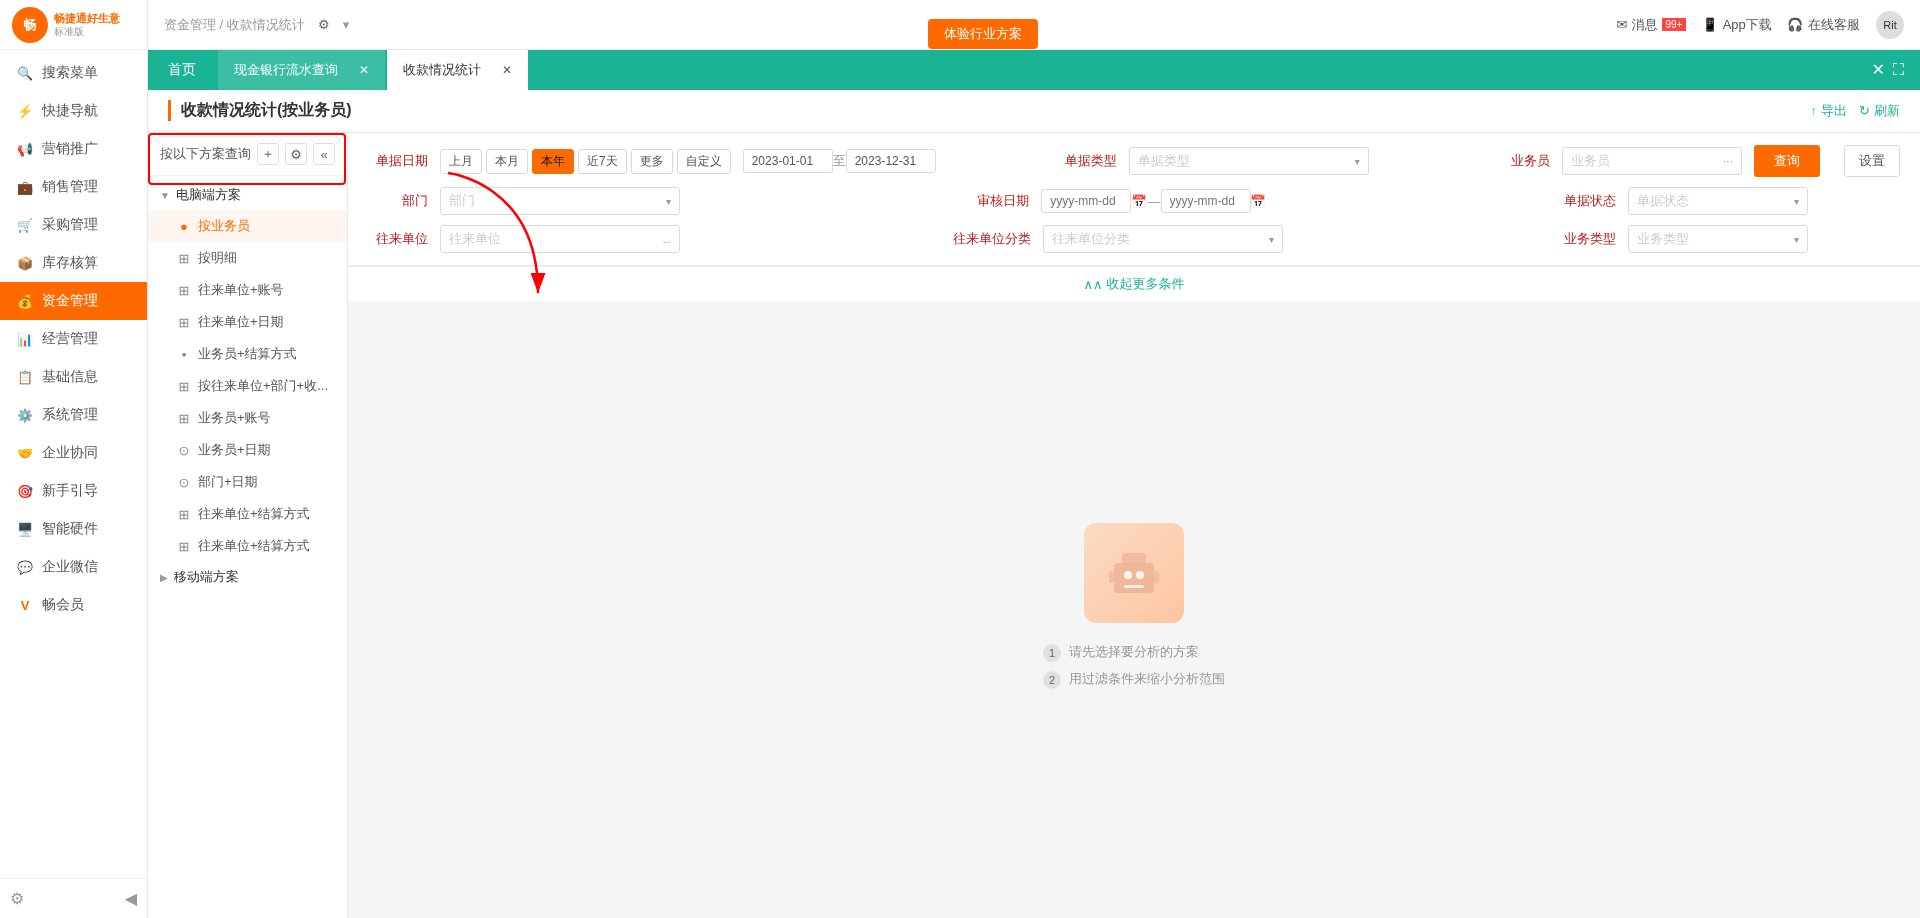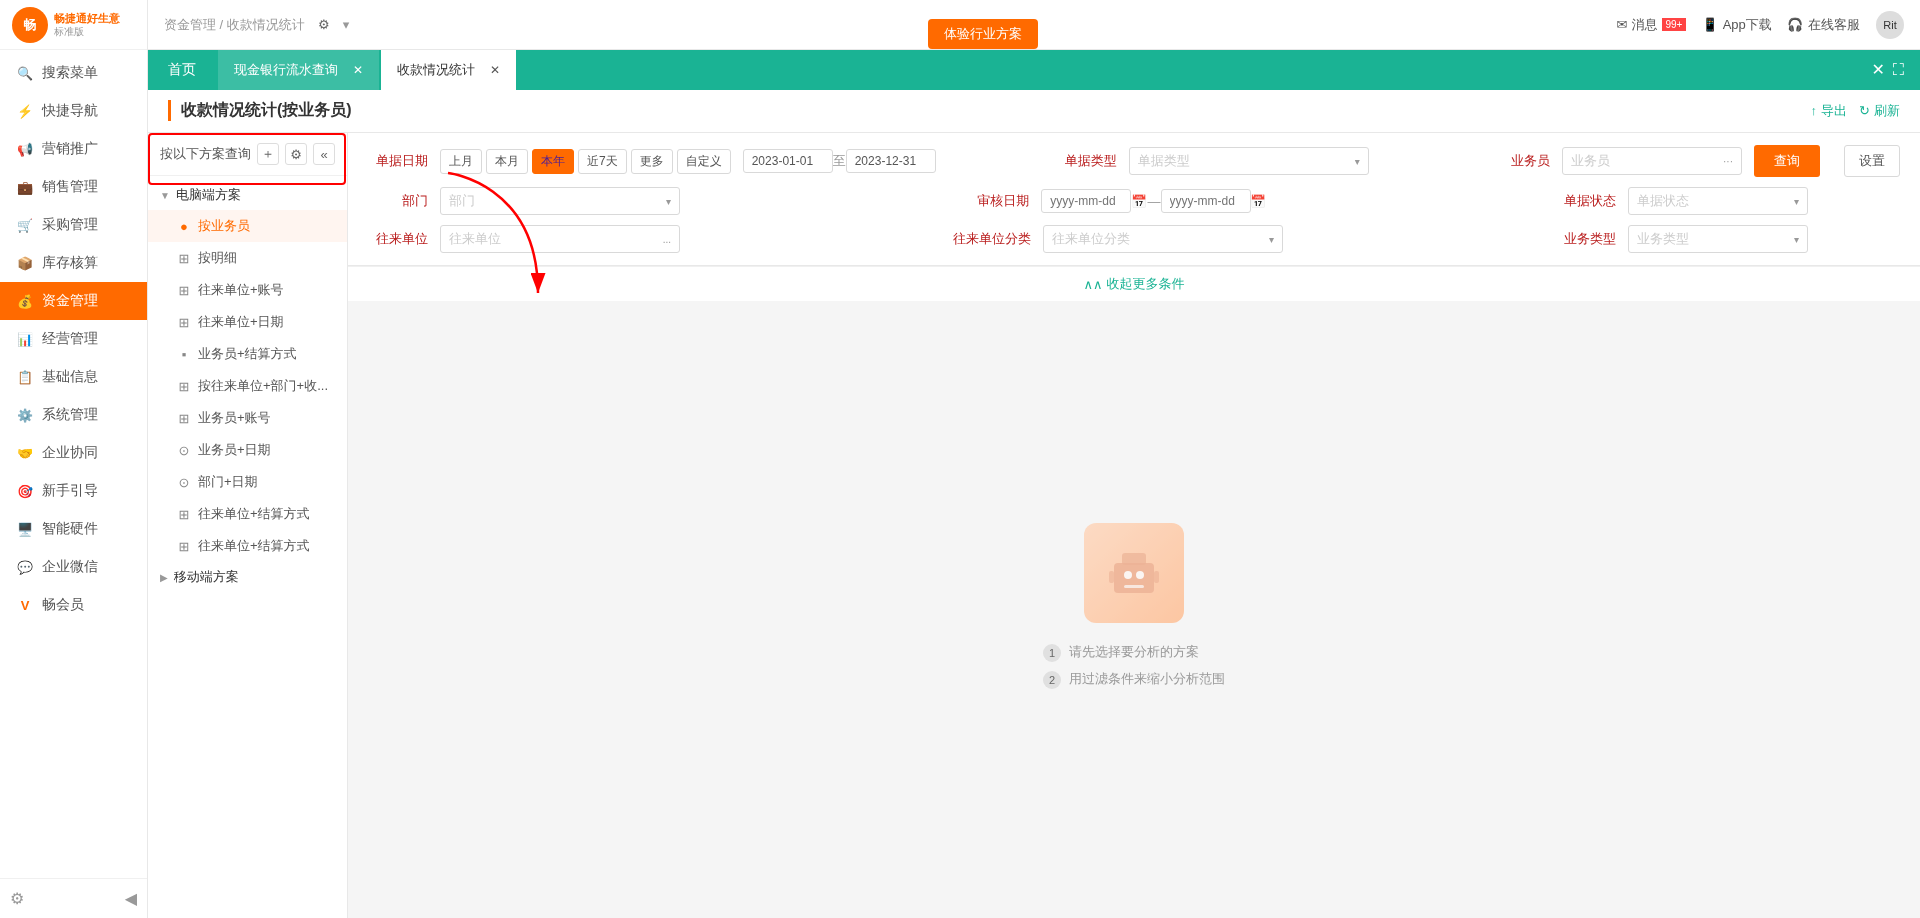--- a/index.html
+++ b/index.html
@@ -27,21 +27,21 @@
     .settings-icon-btn { width: 30px; height: 30px; display: flex; align-items: center; justify-content: center; cursor: pointer; color: #666; }
     .trial-btn { background: #ff6a00; color: #fff; border: none; border-radius: 4px; padding: 6px 16px; cursor: pointer; font-size: 13px; }
     .header-right { display: flex; align-items: center; gap: 16px; }
     .header-action { display: flex; align-items: center; gap: 4px; cursor: pointer; color: #555; font-size: 13px; }
     .badge { background: #ff4444; color: #fff; font-size: 10px; border-radius: 0; padding: 1px 4px; min-width: 18px; text-align: center; }
     .user-avatar { width: 28px; height: 28px; background: #ddd; border-radius: 50%; display: flex; align-items: center; justify-content: center; font-size: 11px; color: #fff; }
 
     
     .tab-bar { height: 44px; background: #1ab394; display: flex; align-items: center; padding: 0 0; }
     .tab-home { padding: 0 20px; height: 100%; display: flex; align-items: center; color: #fff; cursor: pointer; font-size: 14px; }
-    .tab-item { padding: 0 16px; height: 100%; display: flex; align-items: center; background: rgba(255,255,255,0.15); color: #fff; cursor: pointer; font-size: 13px; gap: 15px; margin-left: 2px; }
+    .tab-item { padding: 0 16px; height: 100%; display: flex; align-items: center; background: rgba(255,255,255,0.15); color: #fff; cursor: pointer; font-size: 13px; gap: 21px; margin-left: 2px; }
     .tab-item.active { background: #fff; color: #333; }
     .tab-close { font-size: 12px; color: inherit; cursor: pointer; }
     .tab-bar-right { margin-left: auto; display: flex; align-items: center; padding-right: 16px; gap: 8px; }
     .tab-bar-btn { color: #fff; cursor: pointer; font-size: 16px; }
     .page-header { background: #fff; padding: 0 20px; height: 48px; display: flex; align-items: center; justify-content: space-between; border-bottom: 1px solid #e8e8e8; }
     .page-title { font-size: 16px; font-weight: bold; color: #333; border-left: 3px solid #ff6a00; padding-left: 10px; }
     .page-actions { display: flex; gap: 12px; }
     .action-btn { display: flex; align-items: center; gap: 4px; color: #1ab394; cursor: pointer; font-size: 13px; }
 
     
@@ -62,21 +62,21 @@
     .scheme-item .item-icon { width: 16px; height: 16px; display: flex; align-items: center; justify-content: center; }
 
     
     .right-panel { flex: 1; display: flex; flex-direction: column; overflow: hidden; }
     .filter-section { background: #fff; padding: 12px 20px; border-bottom: 1px solid #e8e8e8; }
     .filter-row { display: flex; align-items: center; gap: 12px; margin-bottom: 10px; flex-wrap: wrap; }
     .filter-row:last-child { margin-bottom: 0; }
     .filter-label { color: #b91c1c; font-size: 13px; white-space: nowrap; min-width: 60px; text-align: right; }
     .date-picker-group { display: flex; align-items: center; gap: 4px; }
     .date-btn { padding: 3px 8px; border: 1px solid #d9d9d9; border-radius: 3px; background: #fff; cursor: pointer; font-size: 12px; color: #555; }
-    .date-btn.active { background: #ff6a00; color: #4c1d95; border-color: #ff6a00; }
+    .date-btn.active { background: #ff6a00; color: #0f172a; border-color: #ff6a00; }
     .date-range { display: flex; align-items: center; }
     .date-input { border: 1px solid #d9d9d9; border-radius: 3px; padding: 4px 8px; font-size: 12px; color: #555; width: 90px; }
     .filter-select { border: 1px solid #d9d9d9; border-radius: 3px; padding: 4px 8px; font-size: 13px; color: #555; min-width: 180px; display: flex; align-items: center; justify-content: space-between; cursor: pointer; background: #fff; }
     .filter-select-wide { min-width: 240px; }
     .select-arrow { color: #999; font-size: 10px; }
     .filter-actions { display: flex; gap: 24px; margin-left: auto; }
     .btn-query { background: #ff6a00; color: #fff; border: none; border-radius: 3px; padding: 6px 20px; cursor: pointer; font-size: 13px; }
     .btn-settings { background: #fff; color: #555; border: 1px solid #d9d9d9; border-radius: 3px; padding: 6px 14px; cursor: pointer; font-size: 13px; }
     .collapse-btn { display: flex; justify-content: center; align-items: center; padding: 8px; color: #1ab394; cursor: pointer; border-top: 1px solid #f0f0f0; font-size: 13px; gap: 4px; background: #fff; }
     .results-area { flex: 1; background: #f5f5f5; display: flex; flex-direction: column; align-items: center; justify-content: center; padding: 40px; }

